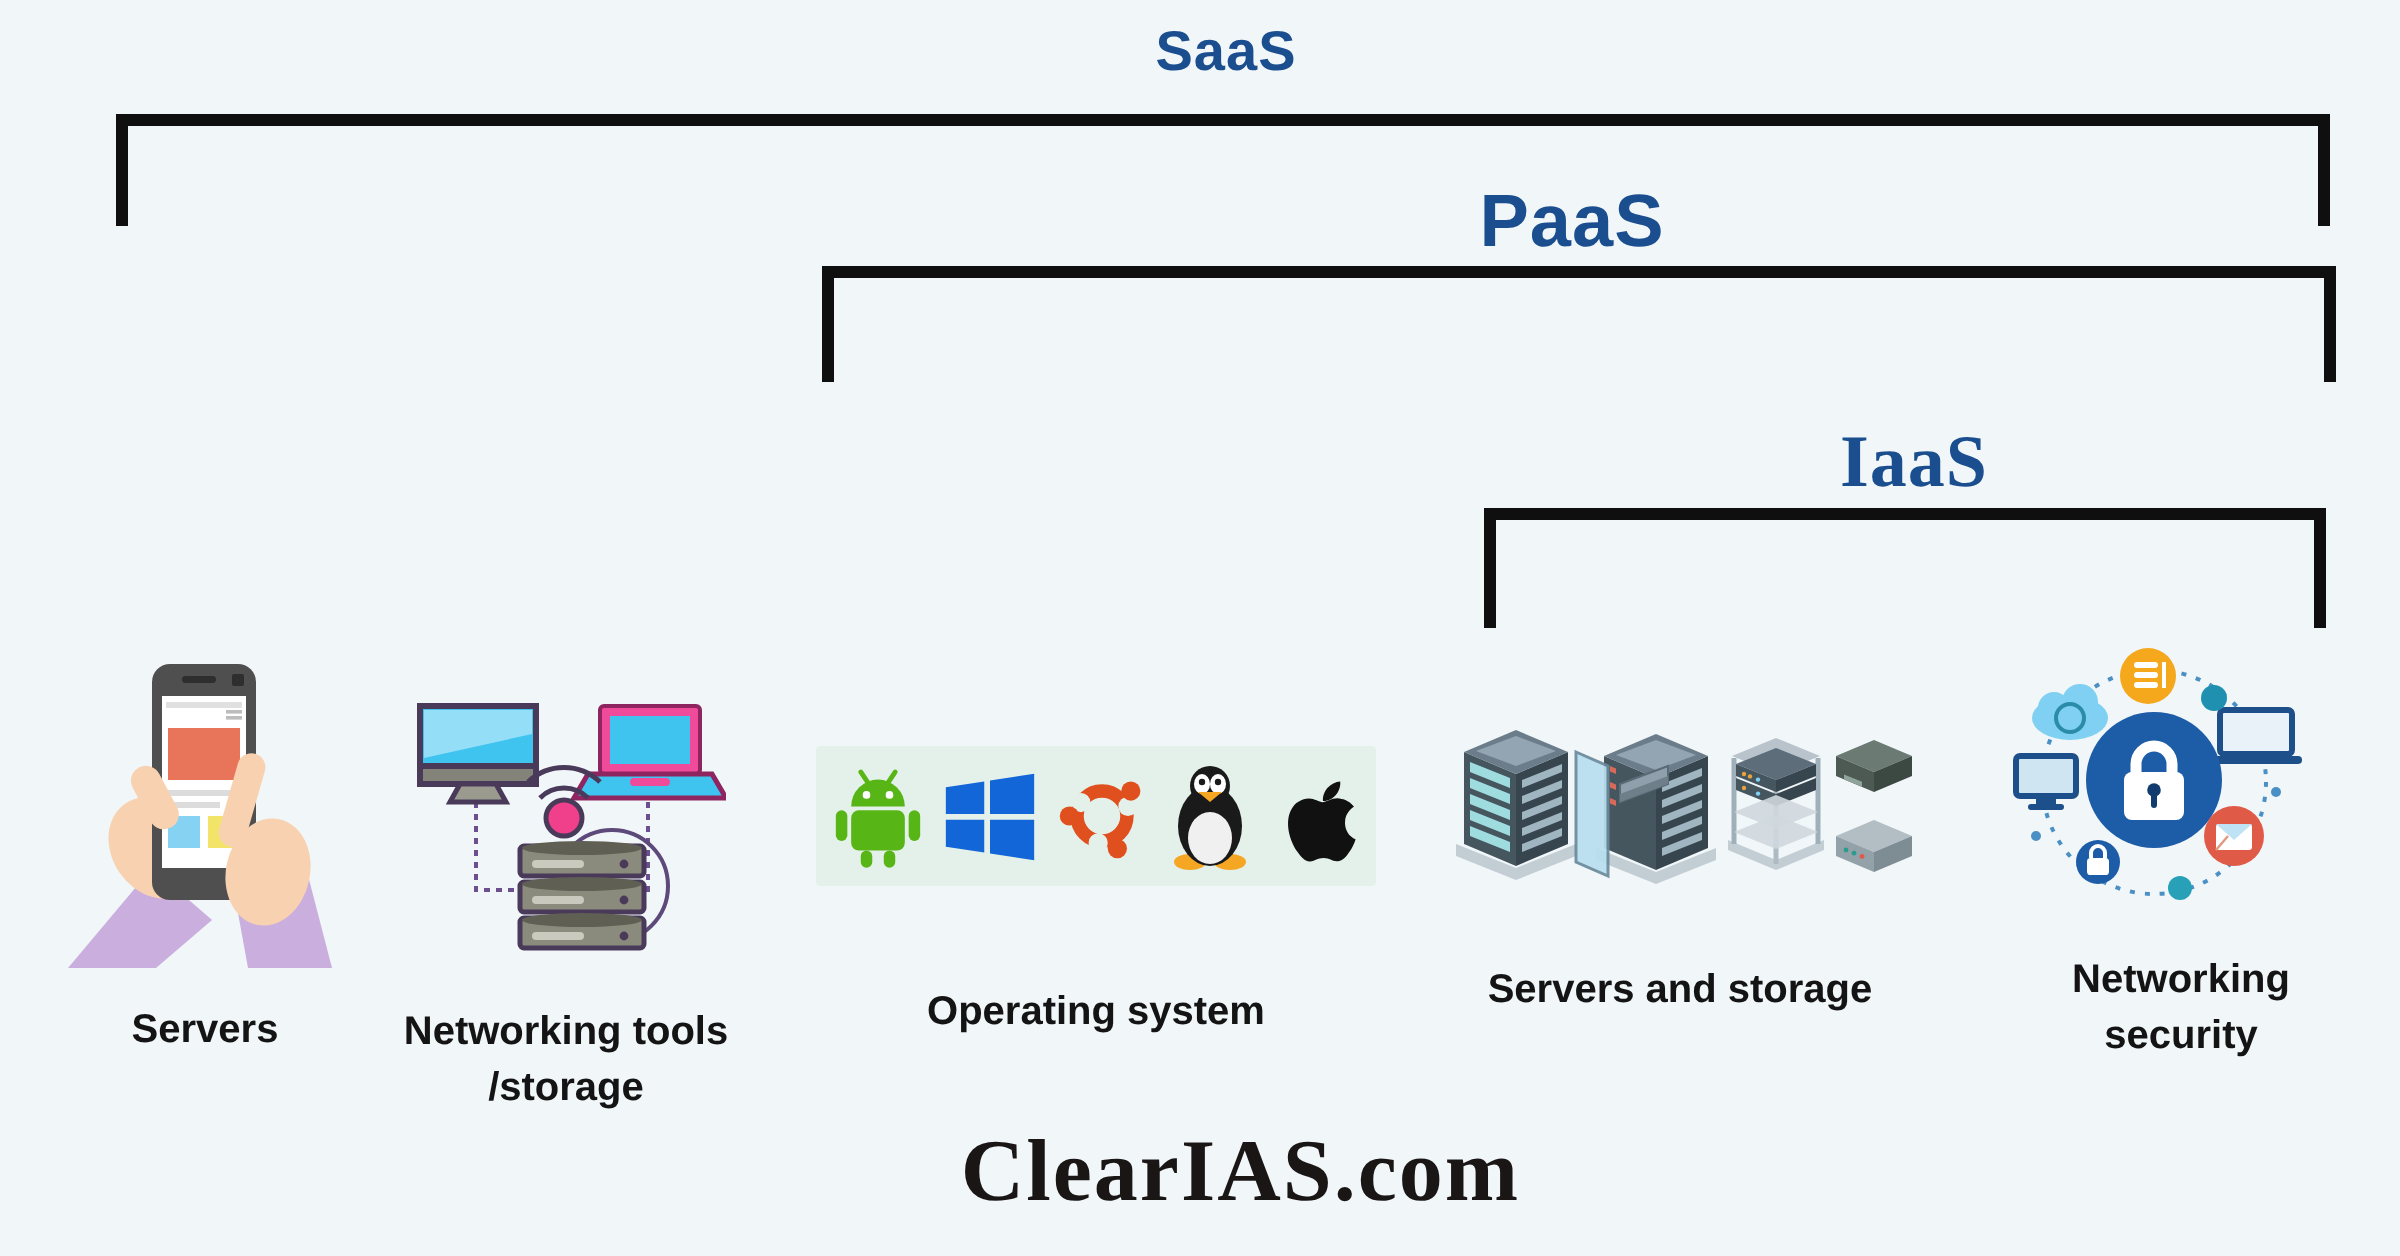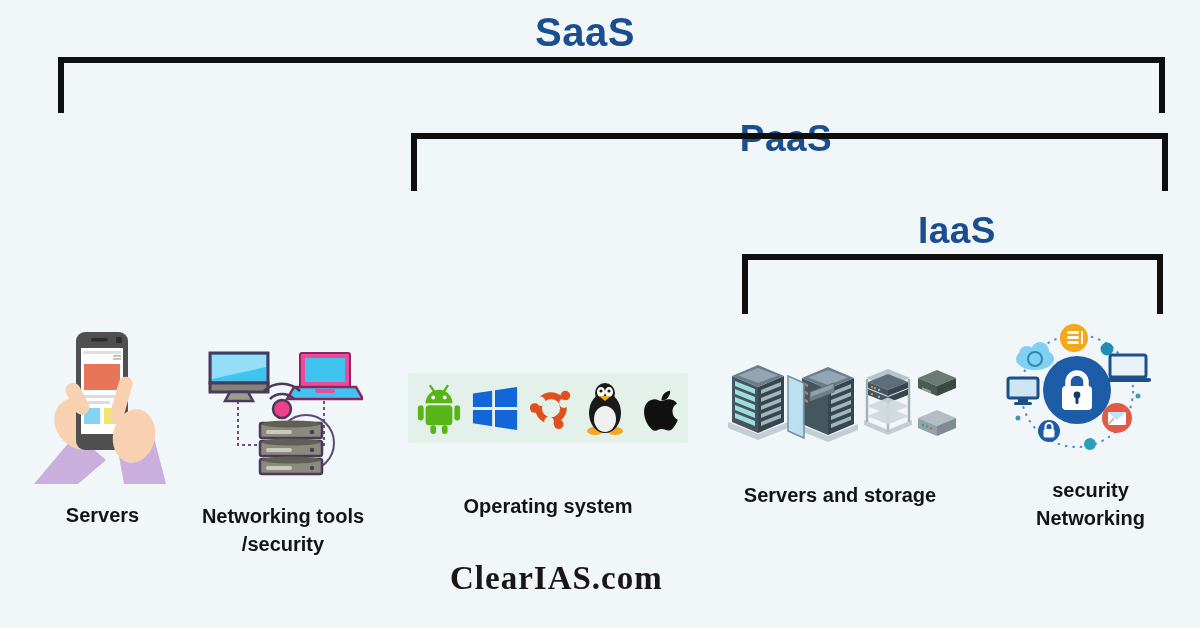--- a/index.html
+++ b/index.html
@@ -10,23 +10,23 @@
     font-family:"Liberation Sans", sans-serif;
     overflow:hidden;
   }
   .layer-title{
     position:absolute;
     font-weight:bold;
     color:#1b4e8f;
     text-align:center;
     letter-spacing:0.5px;
   }
-  .t-saas{left:505px;top:10px;width:160px;font-size:40px;}
-  .t-paas{left:706px;top:90px;width:160px;font-size:37px;margin-top:28px;}
-  .t-iaas{left:877px;top:210px;width:160px;font-size:37px;}
+  .t-saas{left:533px;top:10px;width:160px;font-size:28px;}
+  .t-paas{left:706px;top:90px;width:160px;font-size:37px;}
+  .t-iaas{left:877px;top:210px;width:160px;font-size:37px;font-family:Liberation Serif, serif;}
   .bracket{
     position:absolute;
     border-top:6px solid #0f0f0f;
     border-left:6px solid #0f0f0f;
     border-right:6px solid #0f0f0f;
   }
   .b-saas{left:58px;top:57px;width:1095px;height:50px;}
   .b-paas{left:411px;top:133px;width:745px;height:52px;}
   .b-iaas{left:742px;top:254px;width:409px;height:54px;}
   .icon-box{position:absolute;}
@@ -47,23 +47,23 @@
   .l-hosted{left:15px;top:501px;width:175px;}
   .l-dev{left:183px;top:502px;width:200px;}
   .l-os{left:423px;top:492px;width:250px;}
   .l-servers{left:715px;top:481px;width:250px;}
   .l-net{left:998px;top:476px;width:185px;}
   .watermark{
     position:absolute;
     left:450px;top:560px;width:310px;
     font-family:"Liberation Serif", serif;
     font-weight:bold;
-    font-size:33px;
+    font-size:44px;
     color:#1b1616;
-    text-align:left;
+    text-align:right;
     letter-spacing:1px;
   }
 </style>
 </head>
 <body>
 
 <div class="canvas">
 
   <div class="layer-title t-saas">SaaS</div>
   <div class="layer-title t-paas">PaaS</div>
@@ -360,28 +360,28 @@
       <circle cx="140" cy="78" r="2.5" fill="#4a90c4"></circle>
       <circle cx="20" cy="100" r="2.5" fill="#4a90c4"></circle>
     </svg>
   </div>
 
   <div class="comp-label l-hosted">
     <div>Servers</div>
   </div>
   <div class="comp-label l-dev">
     <div>Networking tools</div>
-    <div>/security</div>
+    <div>/storage</div>
   </div>
   <div class="comp-label l-servers">
     <div>Servers and storage</div>
   </div>
   <div class="comp-label l-os">
     <div>Operating system</div>
   </div>
   <div class="comp-label l-net">
+    <div>Networking</div>
     <div>security</div>
-    <div>Networking</div>
   </div>
 
   <div class="watermark">ClearIAS.com</div>
 
 </div>
 
 </body></html>

